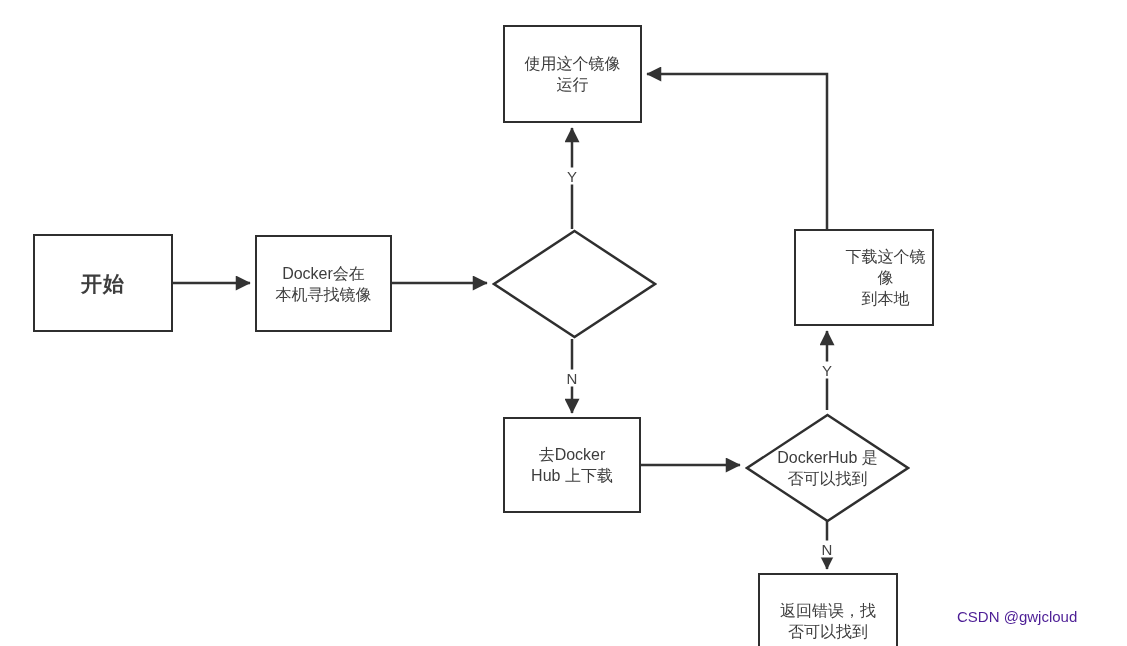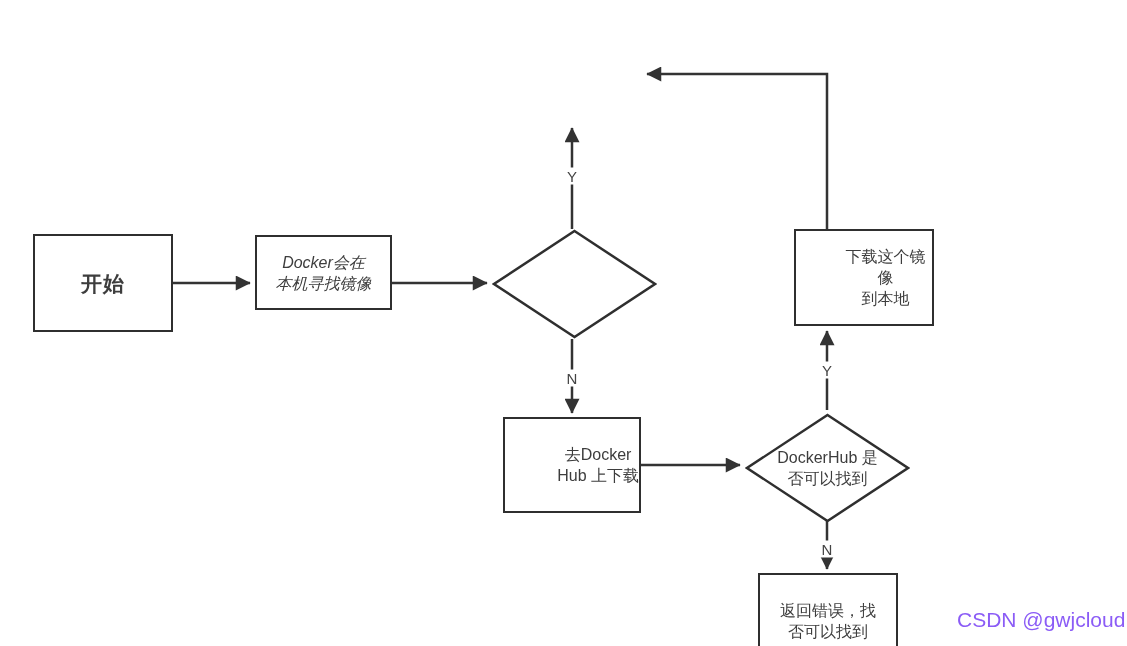--- a/index.html
+++ b/index.html
@@ -35,45 +35,45 @@
   }
   .diamond-node { background: transparent; }
   .diamond-node svg {
     position: absolute;
     left: 0; top: 0;
     width: 100%; height: 100%;
   }
   .diamond-node .label { position: relative; z-index: 1; }
   #n-start { left: 33px; top: 234px; width: 140px; height: 98px;
              font-size: 21px; font-weight: 700; letter-spacing: 1px; }
-  #n-search   { left: 255px; top: 235px; width: 137px; height: 75px; font-style: italic; }
+  #n-search   { left: 255px; top: 235px; width: 137px; height: 97px; }
   #n-check-local { left: 492px; top: 229px; width: 165px; height: 110px; }
   #n-use      { left: 503px; top: 25px;  width: 139px; height: 98px; }
   #n-download { left: 794px; top: 229px; width: 140px; height: 97px; padding-left: 43px; }
-  #n-go-hub   { left: 503px; top: 417px; width: 138px; height: 96px; justify-content: flex-end; }
+  #n-go-hub   { left: 503px; top: 417px; width: 138px; height: 96px; }
   #n-check-hub { left: 745px; top: 413px; width: 165px; height: 110px; }
   #n-error    { left: 758px; top: 573px; width: 140px; height: 95px; }
   .edge-label {
     position: absolute;
     transform: translate(-50%, -50%);
     background: #ffffff;
     color: #444444;
     font-size: 15px;
     padding: 1px 3px;
     line-height: 1;
   }
   #lbl-y-local { left: 572px; top: 176px; }
   #lbl-n-local { left: 572px; top: 378px; }
   #lbl-y-hub   { left: 827px; top: 370px; }
   #lbl-n-hub   { left: 827px; top: 549px; }
   .watermark {
     position: absolute;
     left: 957px; top: 608px;
-    color: #8b5cf6;
-    font-size: 21px;
+    color: #4c1d95;
+    font-size: 15px;
     white-space: nowrap;
   }
 </style>
 </head>
 <body>
 
 <div class="canvas">
 
   <svg class="edge-layer" viewBox="0 0 1127 646" xmlns="http://www.w3.org/2000/svg">
     <defs>
@@ -101,20 +101,24 @@
     <span class="label">Docker会在
 本机寻找镜像</span>
   </div>
 
   <div class="node diamond-node" id="n-check-local">
     <svg viewBox="0 0 165 110">
       <polygon points="82.5,2 163,55 82.5,108 2,55" fill="#ffffff" stroke="#2f2f2f" stroke-width="2.5"></polygon>
     </svg>
   </div>
 
+  <div class="node rect-node" id="n-use">
+    <span class="label">使用这个镜像
+运行</span>
+  </div>
 
   <div class="node rect-node" id="n-download">
     <span class="label">下载这个镜像
 到本地</span>
   </div>
 
   <div class="node rect-node" id="n-go-hub">
     <span class="label">去Docker
 Hub 上下载</span>
   </div>

